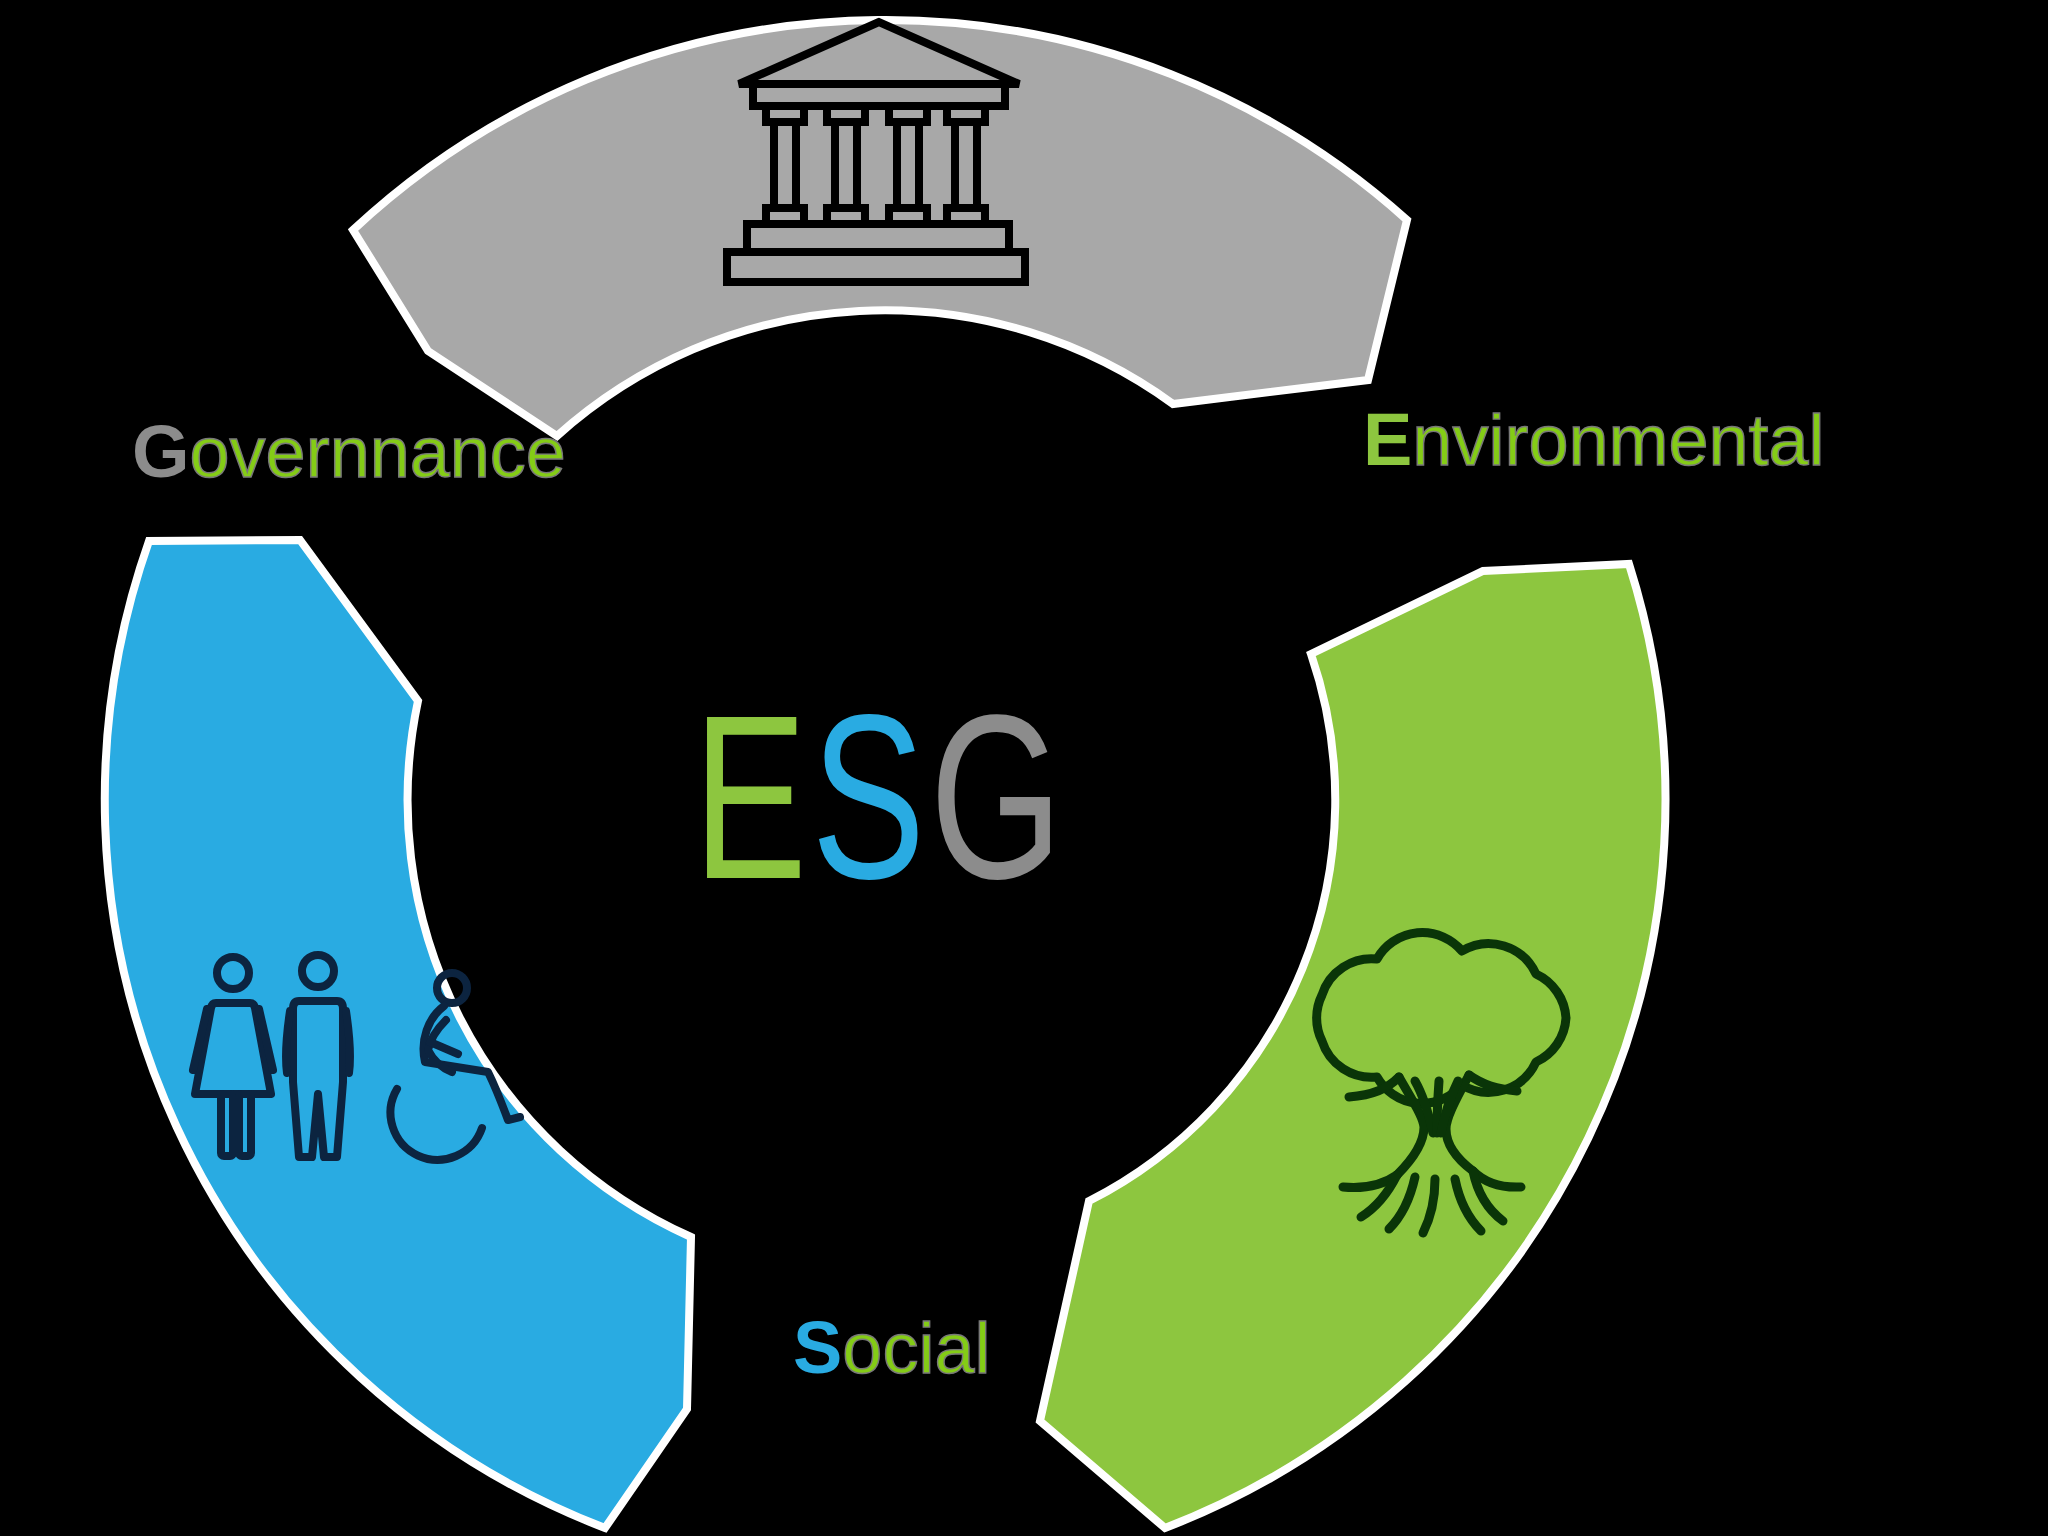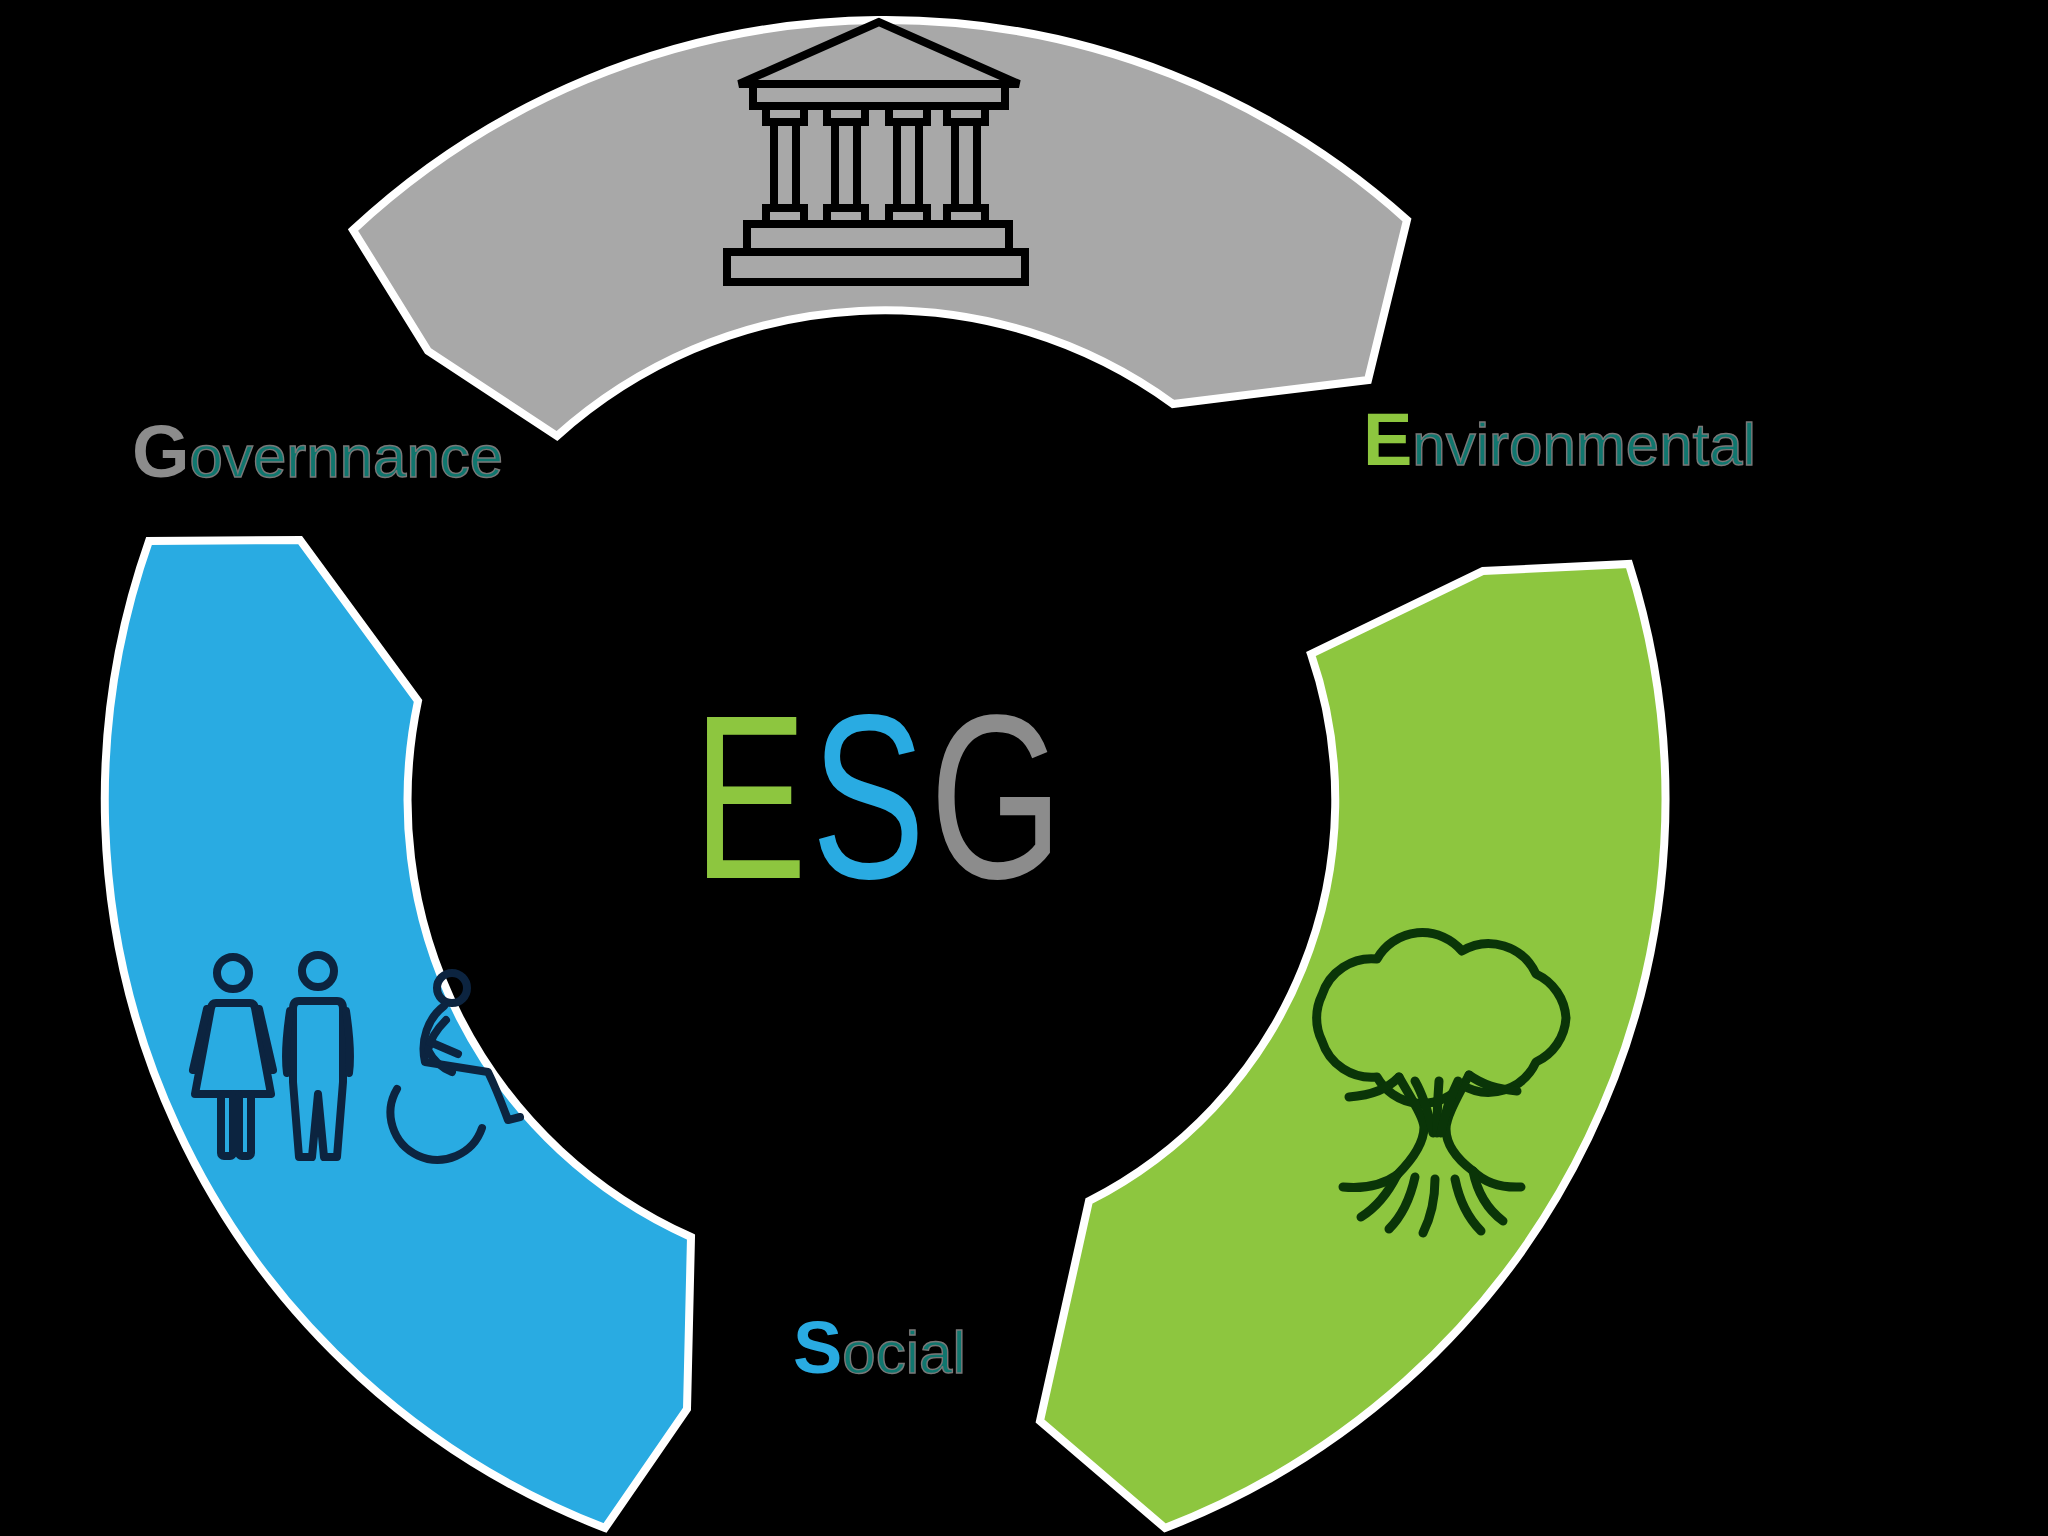--- a/index.html
+++ b/index.html
@@ -28,23 +28,23 @@
     position:absolute;
     line-height:80px;
     white-space:nowrap;
     letter-spacing:0px;
   }
   .label .initial{
     font-size:74px;
     font-weight:bold;
   }
   .label .rest{
-    font-size:60px;
+    font-size:72px;
     font-weight:normal;
-    color:#0f766e;
+    color:#84cc16;
     -webkit-text-stroke:1.4px #787878;
     text-shadow:0 0 1px #5a5a5a;
   }
   .initial.c-gray {color:#8c8c8c;}
   .initial.c-green{color:#8dc63f;}
   .initial.c-blue {color:#29abe2;}
 
   
   .esg{
     position:absolute;

